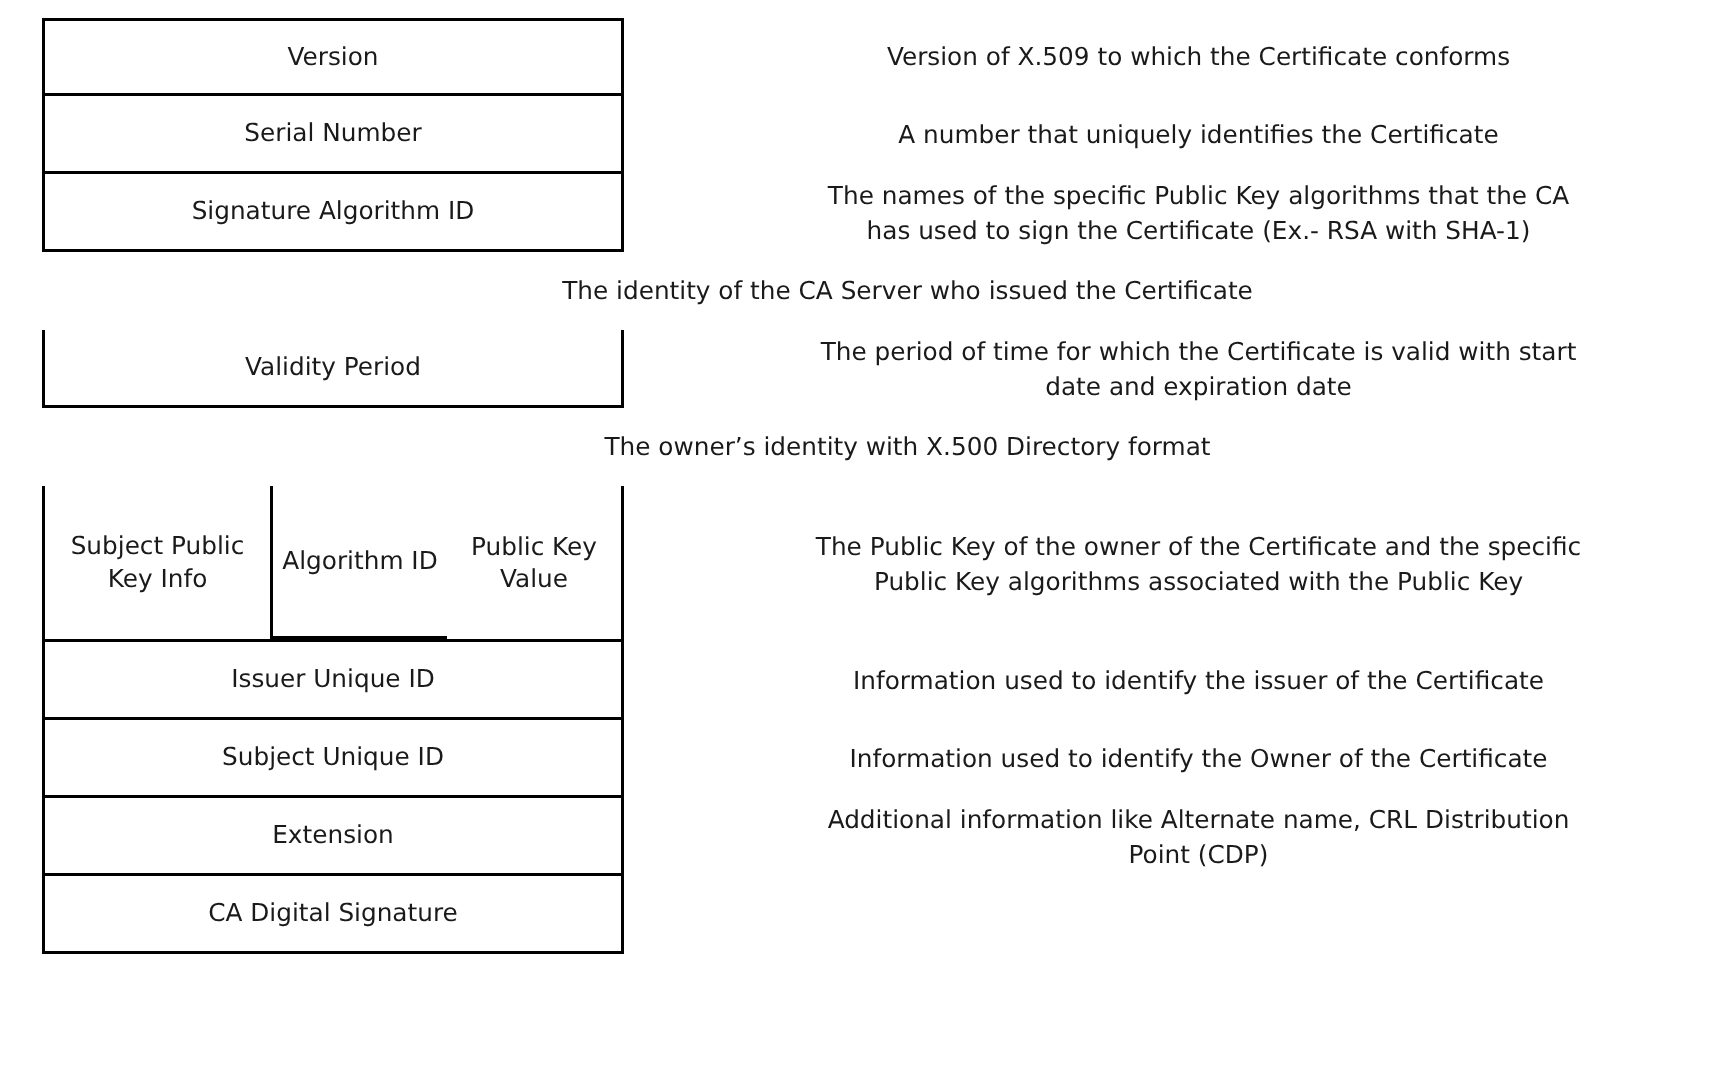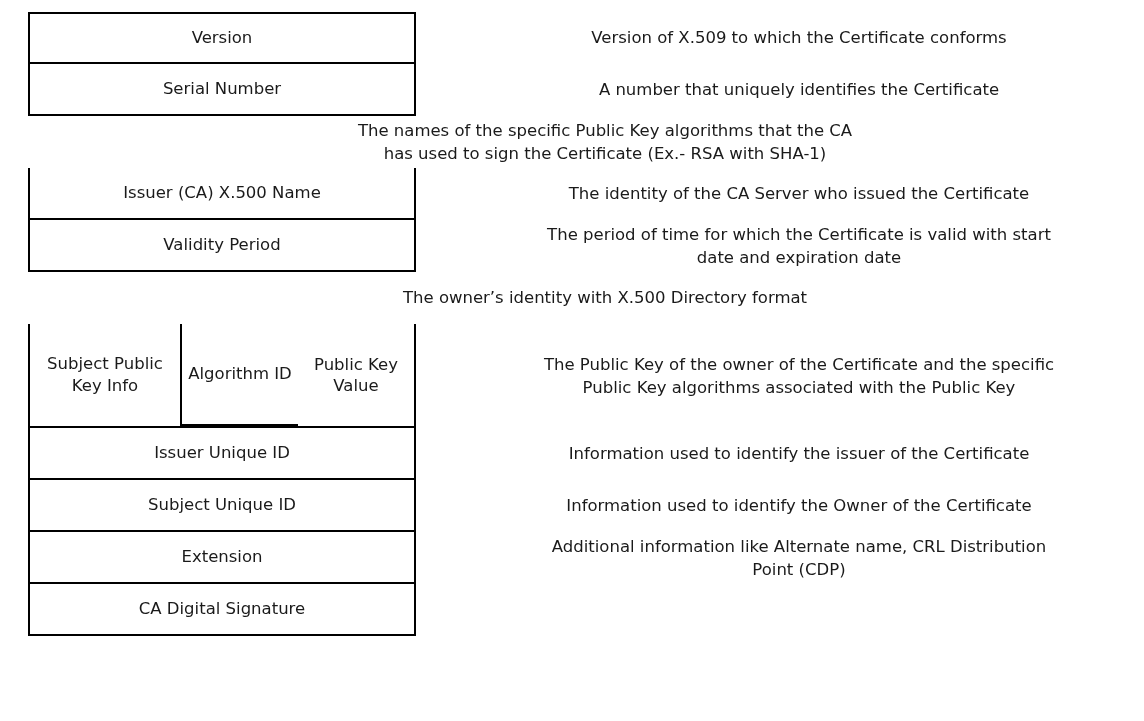--- a/index.html
+++ b/index.html
@@ -101,30 +101,30 @@
   <div class="row">
     <div class="box">
       <span>Serial Number</span>
     </div>
     <div class="desc">
       <div class="desc-text">A number that uniquely identifies the Certificate</div>
     </div>
   </div>
 
   <div class="row">
+    <div class="box">
+      <span>Signature Algorithm ID</span>
+    </div>
     <div class="desc">
       <div class="desc-text">The names of the specific Public Key algorithms that the CA
 has used to sign the Certificate (Ex.- RSA with SHA-1)</div>
     </div>
   </div>
 
   <div class="row">
-    <div class="box">
-      <span>Issuer (CA) X.500 Name</span>
-    </div>
     <div class="desc">
       <div class="desc-text">The identity of the CA Server who issued the Certificate</div>
     </div>
   </div>
 
   <div class="row">
     <div class="box">
       <span>Validity Period</span>
     </div>
     <div class="desc">

